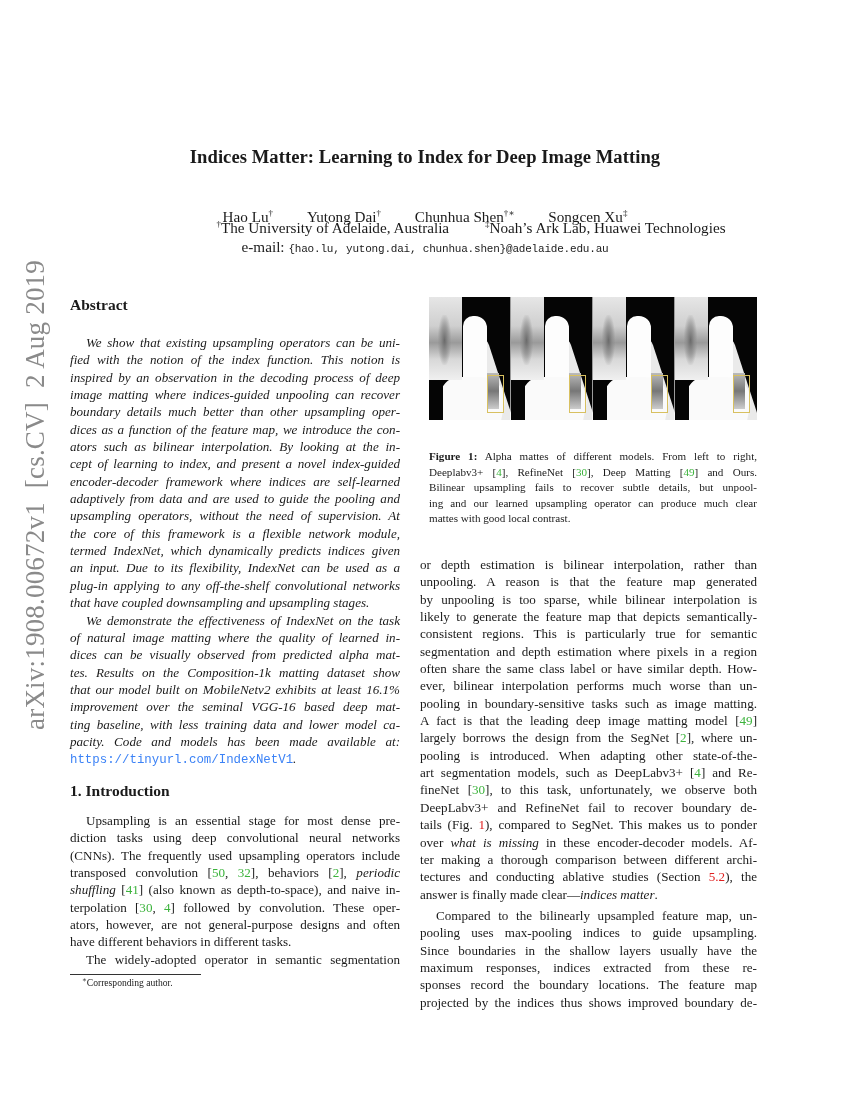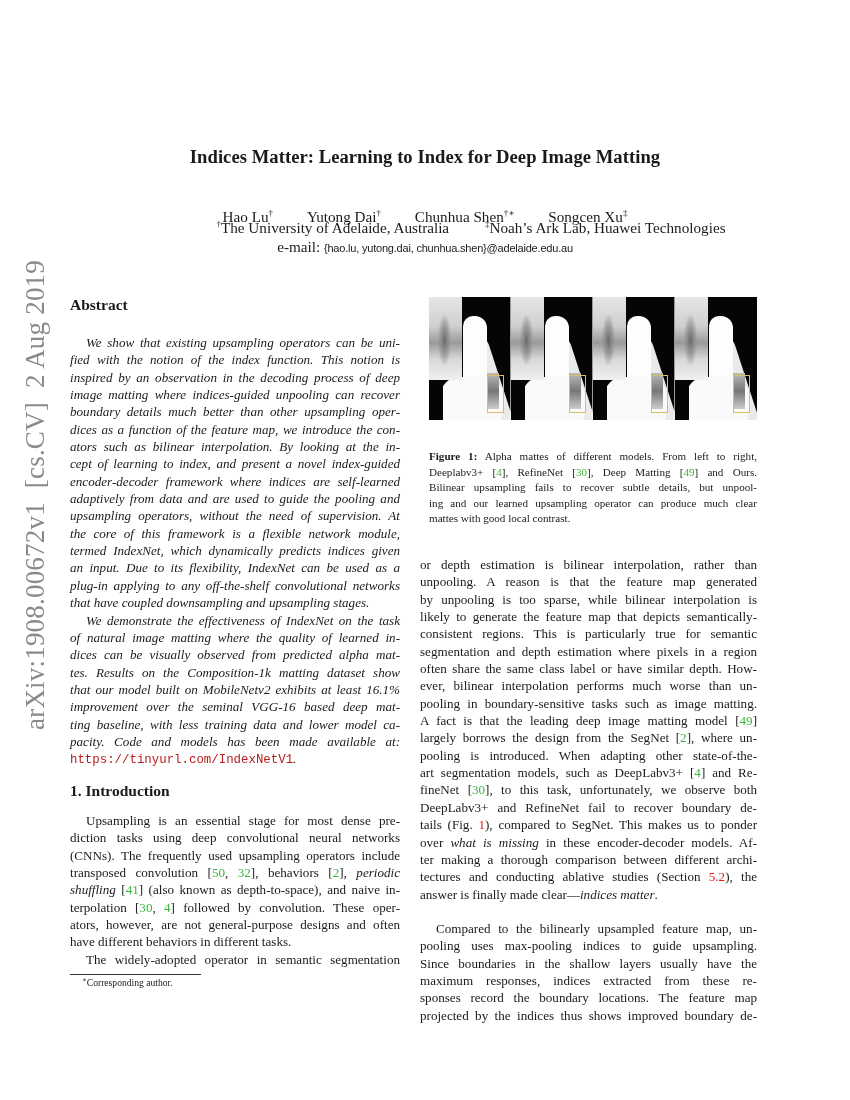--- a/index.html
+++ b/index.html
@@ -18,21 +18,21 @@
   }
   .authors .au { display: inline-block; margin: 7px 15px; }
   sup { font-size: 9px; vertical-align: super; line-height: 0; }
   .affil {
     left: 0; width: 850px; top: 219px; text-align: center; font-size: 15.2px; margin-left: 46px;
   }
   .affil .af { display: inline-block; margin: 0 16px; }
   .email {
     left: 0; width: 850px; top: 238px; text-align: center; font-size: 15.2px;
   }
-  .email .mono { font-family: Liberation Sans, sans-serif; font-size: 11px; letter-spacing: -0.2px; }
+  .email .mono { font-family: Liberation Mono, monospace; font-size: 11px; letter-spacing: -0.2px; }
 
   .arxiv {
     left: 35px; top: 495px; transform: translate(-50%, -50%) rotate(-90deg);
     white-space: nowrap; color: #8a8a8a; font-size: 27px; letter-spacing: 0.2px;
   }
   .arxiv span { margin-right: 14px; }
 
   .col-left { left: 70px; width: 330px; }
   .col-right { left: 420px; width: 337px; }
 
@@ -41,21 +41,21 @@
   }
   .para {
     font-size: 13.1px; line-height: 17.35px; text-align: justify; margin: 0;
     hyphens: manual;
   }
   .para.it { font-style: italic; }
   .line { display: block; text-align: justify; text-align-last: justify; white-space: nowrap; }
   .line.last { text-align-last: left; }
   .cite { color: #3cb33c; }
   .ref-red { color: #e02020; }
-  .url { color: #b91c1c; font-family: "Liberation Mono", monospace; font-style: normal; font-size: 12.4px; }
+  .url { color: #3b82f6; font-family: "Liberation Mono", monospace; font-style: normal; font-size: 12.4px; }
   .em { font-style: italic; }
 
   .sec-heading { font-weight: bold; font-size: 15.5px; }
 
   .footrule { left: 70px; top: 974px; width: 131px; height: 0; border-top: 1px solid #333; }
   .footnote { left: 82px; top: 977px; font-size: 9.6px; }
 
   .figure { left: 429px; top: 297px; width: 328px; height: 123px; display: flex; }
   .panel { position: relative; width: 82px; height: 123px; background: #050505; overflow: hidden; }
   .panel .inset {
@@ -244,21 +244,21 @@
     <span class="line">pooling is introduced.  When adapting other state-of-the-</span>
     <span class="line"><span>art segmentation models, such as DeepLabv3+ [</span><span class="cite">4</span><span>] and Re-</span></span>
     <span class="line"><span>fineNet [</span><span class="cite">30</span><span>], to this task, unfortunately, we observe both</span></span>
     <span class="line">DeepLabv3+ and RefineNet fail to recover boundary de-</span>
     <span class="line"><span>tails (Fig. </span><span class="ref-red">1</span><span>), compared to SegNet. This makes us to ponder</span></span>
     <span class="line"><span>over </span><span class="em">what is missing</span><span> in these encoder-decoder models.  Af-</span></span>
     <span class="line">ter making a thorough comparison between different archi-</span>
     <span class="line"><span>tectures and conducting ablative studies (Section </span><span class="ref-red">5.2</span><span>), the</span></span>
     <span class="line last"><span>answer is finally made clear—</span><span class="em">indices matter</span><span>.</span></span>
   </div>
-  <div class="para" style="margin-top:17px">
+  <div class="para" style="margin-top:4px">
     <span class="line" style="padding-left:16px">Compared to the bilinearly upsampled feature map, un-</span>
     <span class="line">pooling uses max-pooling indices to guide upsampling.</span>
     <span class="line">Since boundaries in the shallow layers usually have the</span>
     <span class="line">maximum responses, indices extracted from these re-</span>
     <span class="line">sponses record the boundary locations.  The feature map</span>
     <span class="line">projected by the indices thus shows improved boundary de-</span>
   </div>
 </div>
 
 </body></html>

